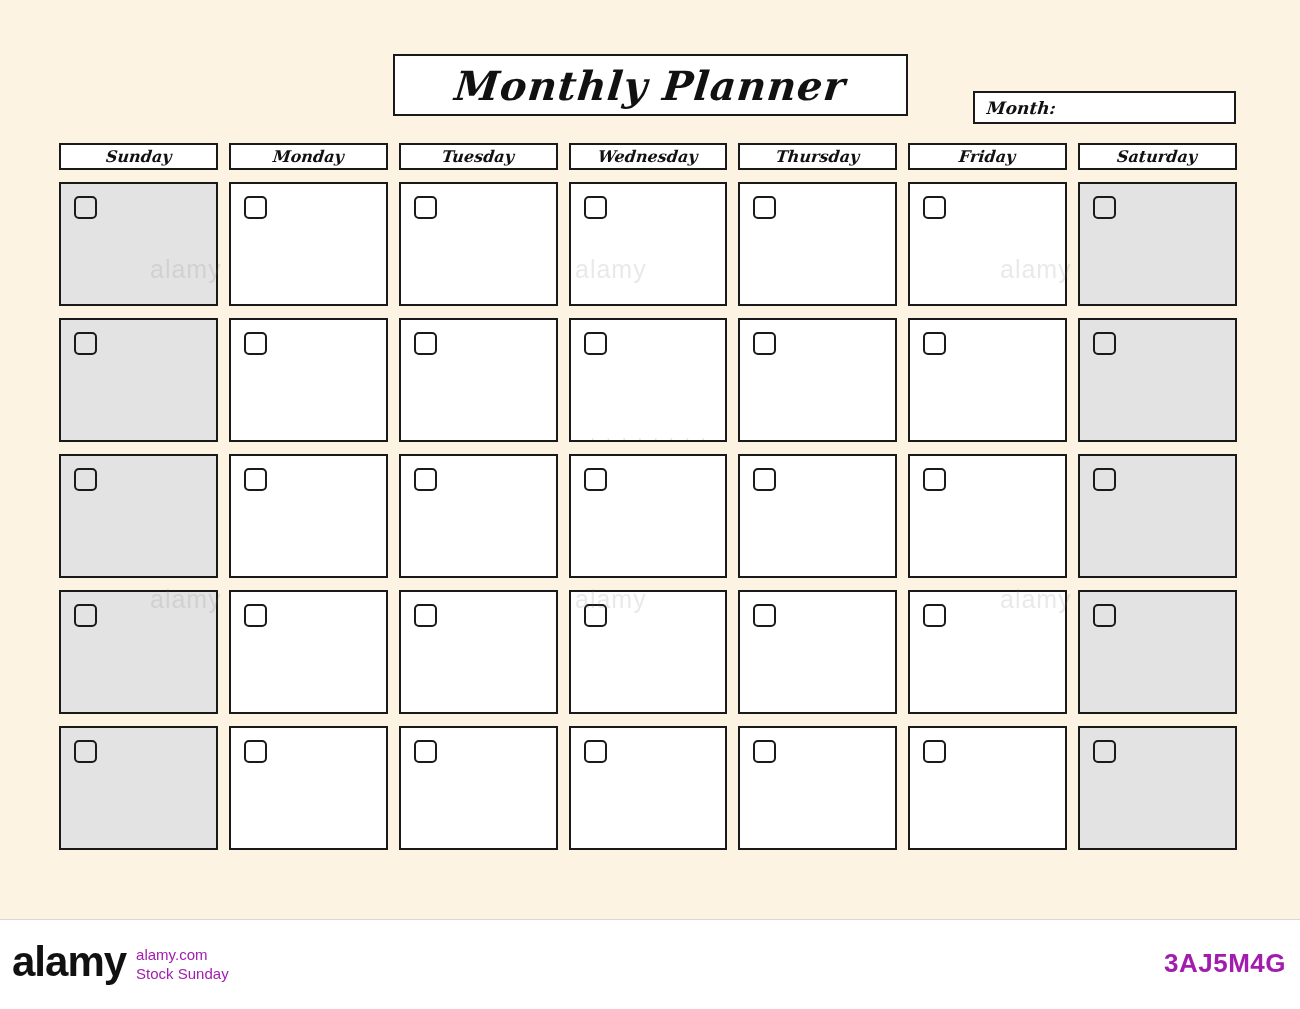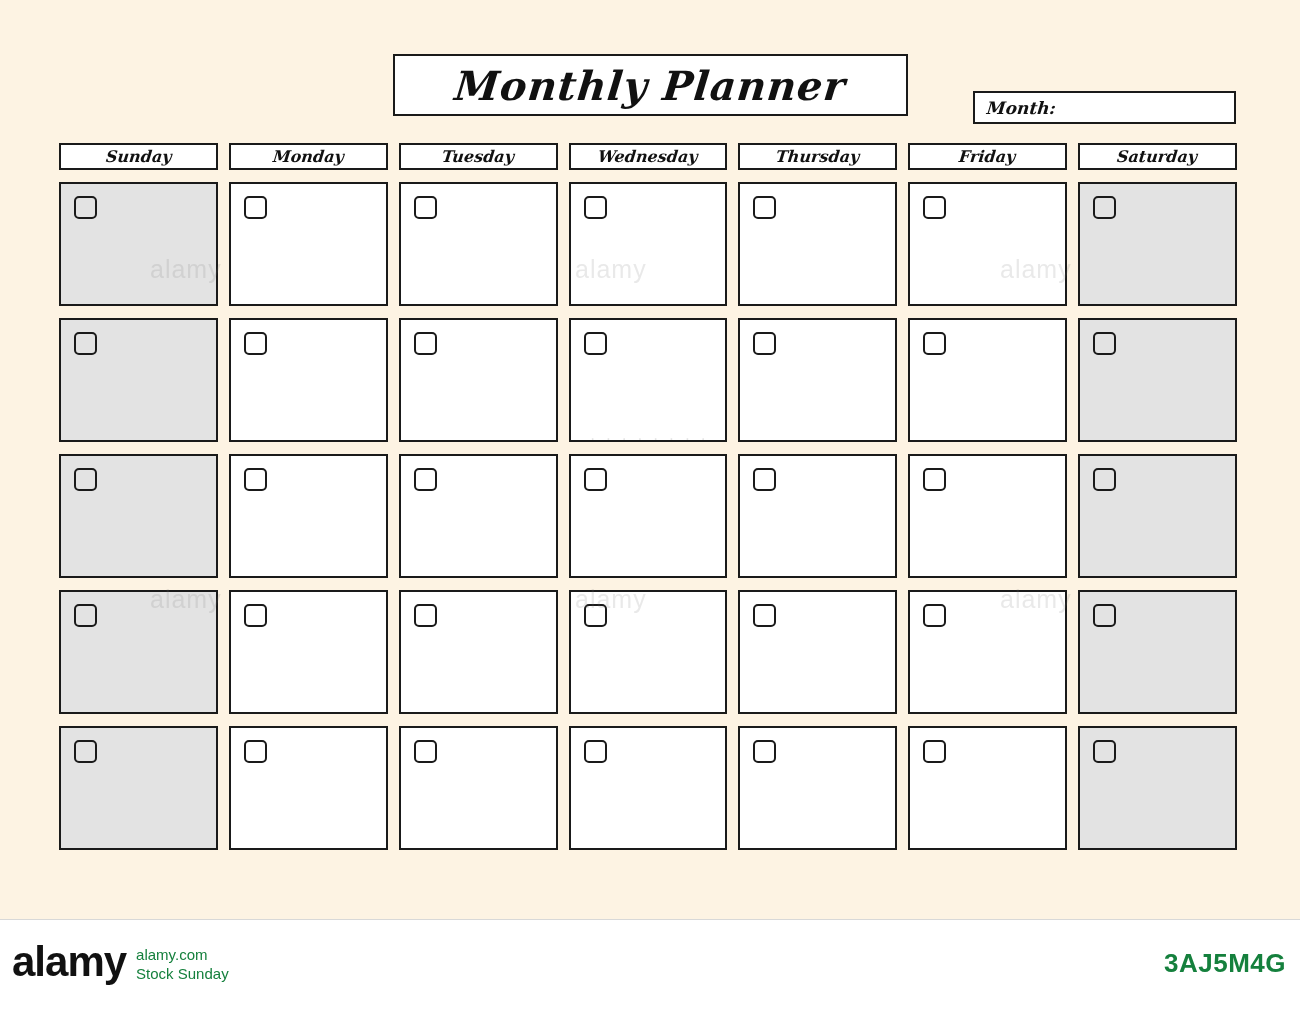--- a/index.html
+++ b/index.html
@@ -194,35 +194,35 @@
   .stamp-logo {
     font-family: "Liberation Sans", sans-serif;
     font-weight: bold;
     font-size: 42px;
     color: #111111;
     letter-spacing: -1px;
   }
   .stamp-text {
     font-family: "Liberation Sans", sans-serif;
     font-size: 15px;
-    color: #15803d;
+    color: #a21caf;
     line-height: 1.25;
     padding-top: 6px;
   }
   .stamp-text .line2 {
     display: block;
   }
   .stamp-code {
     position: absolute;
     right: 14px;
     top: 948px;
     font-family: "Liberation Sans", sans-serif;
     font-weight: bold;
     font-size: 26px;
-    color: #15803d;
+    color: #a21caf;
     letter-spacing: 0.5px;
   }
 </style>
 </head>
 <body>
 
 <div id="page">
 
   <div class="poster">
 

